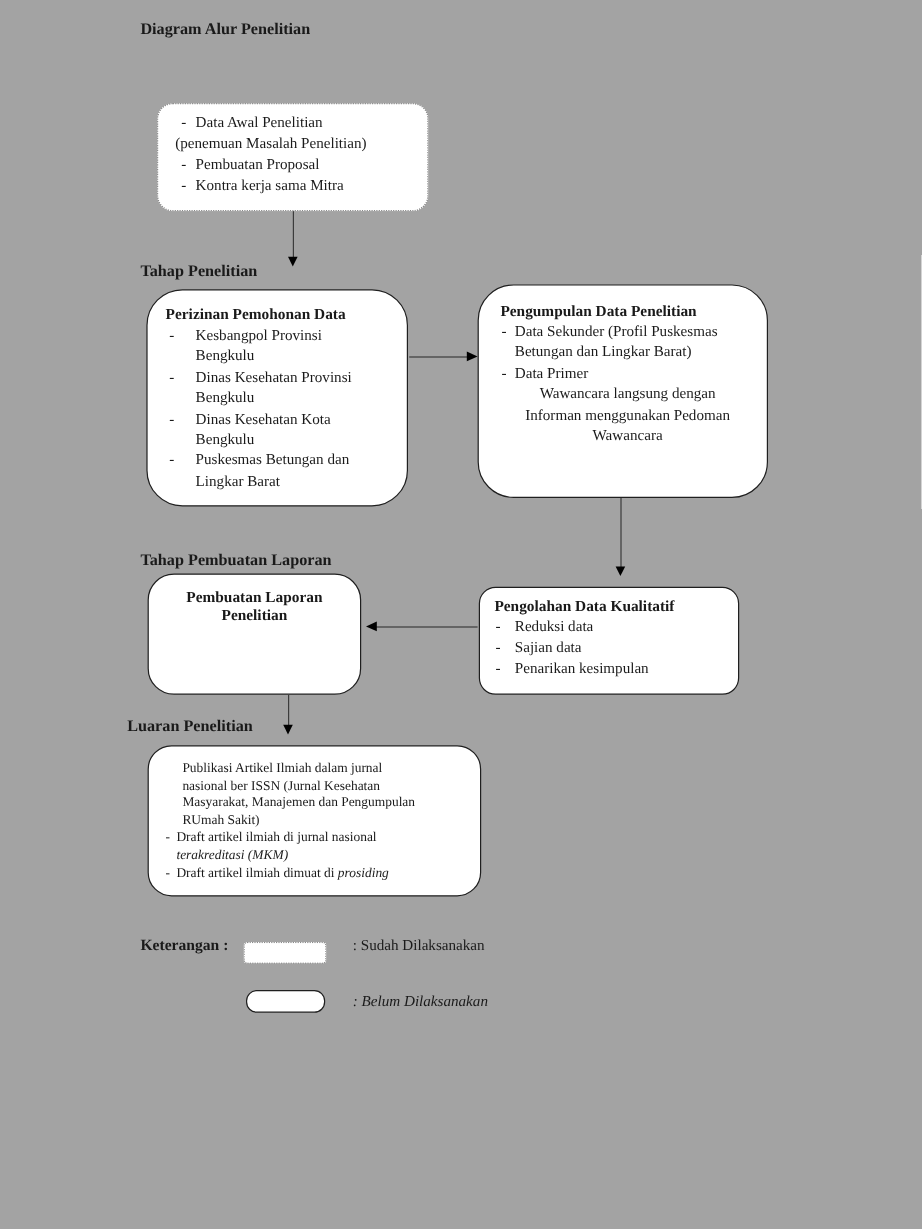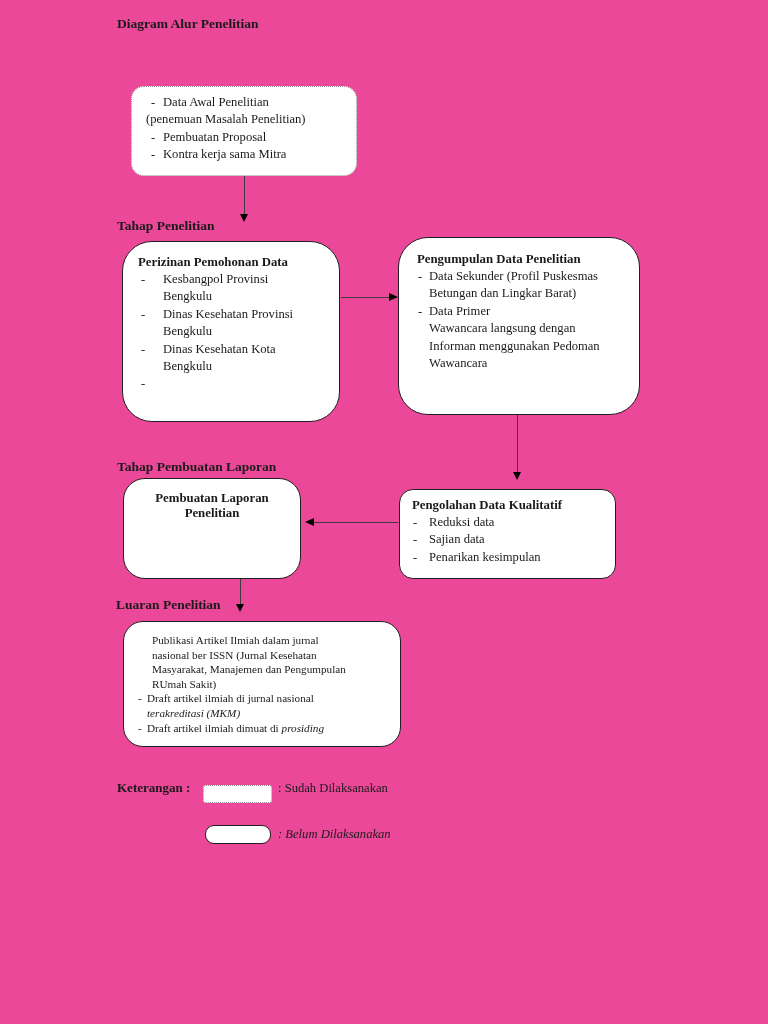--- a/index.html
+++ b/index.html
@@ -1,26 +1,26 @@
 <!DOCTYPE html>
 <html><head>
 <meta charset="utf-8">
 <style>
   html,body{margin:0;padding:0;background:#ffffff;}
   #page{
-    position:relative;width:768px;height:1024px;background:#ec4899;
+    position:relative;width:768px;height:1024px;background:#a3a3a3;
     font-family:"Liberation Serif","DejaVu Serif",serif;color:#1a1a1a;overflow:hidden;
   }
   .abs{position:absolute;}
   .heading{font-weight:bold;font-size:13.5px;white-space:nowrap;}
   .doc-title{font-weight:bold;font-size:13.5px;white-space:nowrap;}
   .box{position:absolute;border:1.4px solid #1f1f1f;background:#ffffff;box-sizing:border-box;}
   .box.dotted{border:1px dotted #8a8a8a;}
   .box-title{font-weight:bold;font-size:12.8px;white-space:nowrap;}
-  .txt{font-size:12.6px;line-height:17.4px;}
+  .txt{font-size:12.6px;line-height:17.4px;margin-left:16px;}
   .txt-sm{font-size:11.2px;line-height:14.6px;}
   .li{display:flex;align-items:flex-start;font-size:12.6px;line-height:17.4px;}
   .li .dash{flex:none;}
   .nowrap{white-space:nowrap;}
   .center{text-align:center;}
   .vline{position:absolute;width:1.3px;background:#3c3c3c;}
   .hline{position:absolute;height:1.3px;background:#3c3c3c;}
   .ah-down{position:absolute;width:0;height:0;border-left:4.5px solid transparent;border-right:4.5px solid transparent;border-top:8.5px solid #000;}
   .ah-right{position:absolute;width:0;height:0;border-top:4.5px solid transparent;border-bottom:4.5px solid transparent;border-left:9px solid #000;}
   .ah-left{position:absolute;width:0;height:0;border-top:4.5px solid transparent;border-bottom:4.5px solid transparent;border-right:9px solid #000;}
@@ -68,34 +68,35 @@
     <div class="li" style="padding-left:18px;">
       <span class="dash" style="width:22px;">-</span>
       <span style="width:152px;">Dinas Kesehatan Provinsi Bengkulu</span>
     </div>
     <div class="li" style="padding-left:18px;">
       <span class="dash" style="width:22px;">-</span>
       <span style="width:152px;">Dinas Kesehatan Kota Bengkulu</span>
     </div>
     <div class="li" style="padding-left:18px;">
       <span class="dash" style="width:22px;">-</span>
+      <span style="width:152px;">Puskesmas Betungan dan Lingkar Barat</span>
     </div>
   </div>
 
   <div class="box" style="left:398px;top:237px;width:242px;height:178px;border-radius:30px;">
     <div class="box-title" style="margin:14px 0 1px 18px;">Pengumpulan Data Penelitian</div>
     <div class="li" style="padding-left:19px;">
       <span class="dash" style="width:11px;">-</span>
       <span style="width:192px;">Data Sekunder (Profil Puskesmas Betungan dan Lingkar Barat)</span>
     </div>
     <div class="li" style="padding-left:19px;">
       <span class="dash" style="width:11px;">-</span>
       <span style="width:192px;">Data Primer</span>
     </div>
-    <div class="li" style="padding-left:30px;">
+    <div class="li" style="padding-left:30px;text-align:center;">
       <span style="width:188px;">Wawancara langsung dengan Informan menggunakan Pedoman Wawancara</span>
     </div>
   </div>
 
   <div class="hline" style="left:341px;top:297px;width:49px;"></div>
   <div class="ah-right" style="left:389px;top:293px;"></div>
 
   <div class="vline" style="left:517px;top:415px;height:58px;"></div>
   <div class="ah-down" style="left:513px;top:472px;"></div>
 
@@ -121,21 +122,21 @@
       <span>Penarikan kesimpulan</span>
     </div>
   </div>
 
   <div class="hline" style="left:312px;top:522px;width:86px;"></div>
   <div class="ah-left" style="left:305px;top:518px;"></div>
 
   <div class="vline" style="left:240px;top:579px;height:26px;"></div>
   <div class="ah-down" style="left:236px;top:604px;"></div>
 
-  <div class="abs heading" style="left:116px;top:597px;text-align:right;">Luaran Penelitian</div>
+  <div class="abs heading" style="left:106px;top:597px;text-align:right;">Luaran Penelitian</div>
 
   <div class="box" style="left:123px;top:621px;width:278px;height:126px;border-radius:20px;">
     <div style="padding-top:11px;">
       <div class="txt-sm nowrap" style="padding-left:28px;">Publikasi Artikel Ilmiah dalam jurnal</div>
       <div class="txt-sm nowrap" style="padding-left:28px;">nasional ber ISSN (Jurnal Kesehatan</div>
       <div class="txt-sm nowrap" style="padding-left:28px;">Masyarakat, Manajemen dan Pengumpulan</div>
       <div class="txt-sm nowrap" style="padding-left:28px;">RUmah Sakit)</div>
       <div class="txt-sm nowrap" style="padding-left:14px;display:flex;">
         <span class="dash" style="width:9px;flex:none;">-</span>
         <span>Draft artikel ilmiah di jurnal nasional</span>

